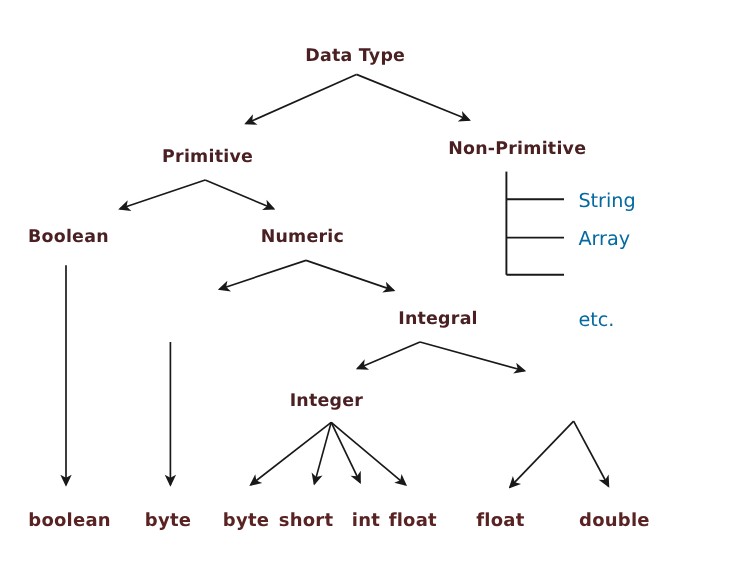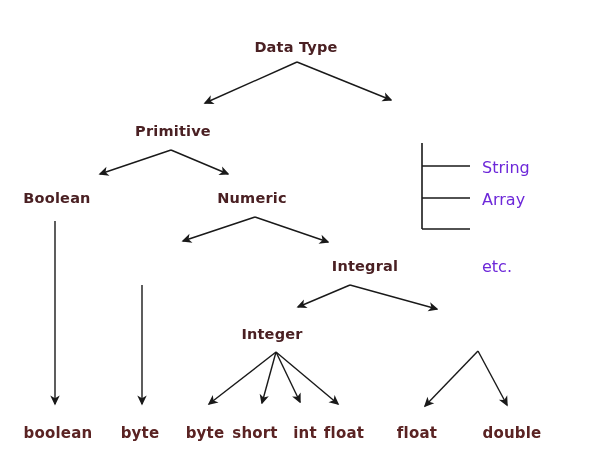--- a/index.html
+++ b/index.html
@@ -41,21 +41,21 @@
   .leaf {
     color: #5a2323;
     font-size: 15px;
   }
   .secondary {
     position: absolute;
     transform: translate(0, -50%);
     white-space: nowrap;
     font-weight: normal;
     font-size: 16px;
-    color: #6d28d9;
+    color: #0369a1;
     text-align: right;
   }
   
   .pos-data-type      { left: 296px; top: 47px;  }
   .pos-primitive      { left: 173px; top: 131px; }
   .pos-non-primitive  { left: 431px; top: 124px; }
   .pos-boolean-cat    { left: 57px;  top: 198px; }
   .pos-numeric        { left: 252px; top: 198px; }
   .pos-character      { left: 152px; top: 266px; }
   .pos-integral       { left: 365px; top: 266px; }
@@ -109,20 +109,21 @@
     <line x1="478" y1="351" x2="507" y2="405" marker-end="url(#arrow)"></line>
 
     <line class="bracket" x1="422" y1="143" x2="422" y2="229"></line>
     <line class="bracket" x1="422" y1="166" x2="470" y2="166"></line>
     <line class="bracket" x1="422" y1="198" x2="470" y2="198"></line>
     <line class="bracket" x1="422" y1="229" x2="470" y2="229"></line>
   </svg>
 
   <div class="node pos-data-type">Data Type</div>
   <div class="node pos-primitive">Primitive</div>
+  <div class="node pos-non-primitive">Non-Primitive</div>
   <div class="node pos-boolean-cat">Boolean</div>
   <div class="node pos-numeric">Numeric</div>
   <div class="node pos-integral">Integral</div>
   <div class="node pos-integer">Integer</div>
 
   <div class="secondary pos-string">String</div>
   <div class="secondary pos-array">Array</div>
   <div class="secondary pos-etc">etc.</div>
 
   <div class="node leaf pos-boolean">boolean</div>

